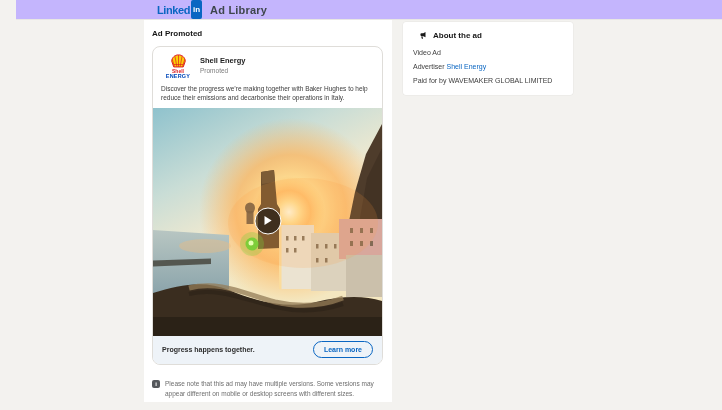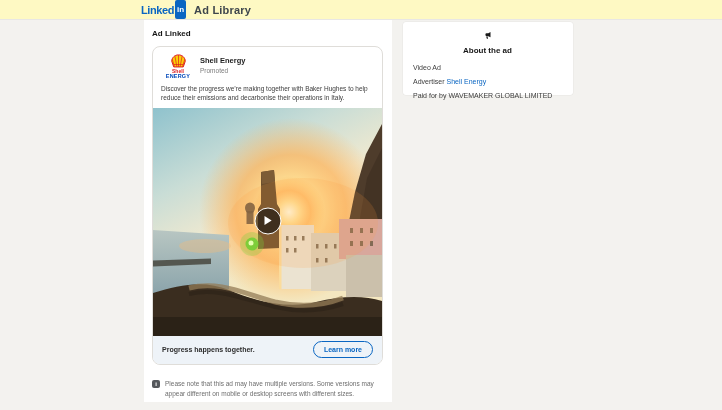--- a/index.html
+++ b/index.html
@@ -5,22 +5,22 @@
   * { box-sizing: border-box; }
   html,body { margin:0; padding:0; }
   body {
     width:722px; height:410px; position:relative; overflow:hidden;
     background:#f3f2ef;
     font-family:"Liberation Sans", sans-serif;
     -webkit-font-smoothing:antialiased;
   }
   
   .topnav {
-    position:absolute; top:0; left:0; right:0; height:20px;
-    background:#fef9c3; border-bottom:1px solid #e8e7e4;
+    position:absolute; top:0; left:16px; right:0; height:20px;
+    background:#c4b5fd; border-bottom:1px solid #e8e7e4;
     display:flex; align-items:center; padding-left:141px;
   }
   .brand { display:flex; align-items:center; text-decoration:none; cursor:pointer; }
   .brand-word { color:#0a66c2; font-weight:700; font-size:11px; letter-spacing:-0.4px; }
   .brand-badge {
     background:#0a66c2; color:#fff; font-weight:700; font-size:8px;
     width:11px; height:19px; border-radius:2px; margin-left:1px;
     display:flex; align-items:center; justify-content:center;
   }
   .app-title { font-size:11px; font-weight:700; color:#3e464c; margin-left:8px; letter-spacing:0.2px; }
@@ -70,40 +70,40 @@
     font-size:6px; font-weight:700; display:flex; align-items:center; justify-content:center;
     margin-top:1px; font-style:normal;
   }
   .disclaimer p { margin:0; font-size:6.5px; line-height:1.5; color:#6d6d6d; width:222px; }
 
   
   .about-card {
     position:absolute; left:403px; top:22px; width:170px; height:73px;
     background:#fff; border-radius:3px; box-shadow:0 0 0 0.5px rgba(0,0,0,0.05);
   }
-  .about-header { display:flex; align-items:center; gap:6px; padding:9px 17px 0 16px;flex-direction:column; }
+  .about-header { display:flex; align-items:center; gap:6px; padding:9px 17px 0 16px; }
   .about-header svg { width:8px; height:9px; display:block; }
   .about-title { font-size:8px; font-weight:700; color:#161616; }
   .about-rows { padding:9px 10px 0; }
   .about-row { font-size:7px; color:#3c3c3c; margin-bottom:6.5px; line-height:1.1; }
   .about-row a { color:#0a66c2; text-decoration:none; cursor:pointer; }
 </style>
 </head>
 <body>
 
 <div class="topnav">
   <a class="brand">
     <span class="brand-word">Linked</span>
     <span class="brand-badge">in</span>
   </a>
   <span class="app-title">Ad Library</span>
 </div>
 
 <main class="panel">
-  <h1 class="section-title">Ad Linked</h1>
+  <h1 class="section-title">Ad Promoted</h1>
 
   <article class="ad-card">
     <div class="ad-card-header">
       <div class="shell-logo">
         <svg viewBox="0 0 24 22">
           <path d="M12 1.2 C5.6 1.2 1.2 6 1.2 11.4 L4.4 20.5 H19.6 L22.8 11.4 C22.8 6 18.4 1.2 12 1.2 Z" fill="#fbce07" stroke="#dd1d21" stroke-width="1.6" stroke-linejoin="round"></path>
           <g stroke="#dd1d21" stroke-width="1.1" fill="none">
             <path d="M12 1.4 V20.3"></path>
             <path d="M6.2 2.9 L9.4 20.2"></path>
             <path d="M17.8 2.9 L14.6 20.2"></path>

